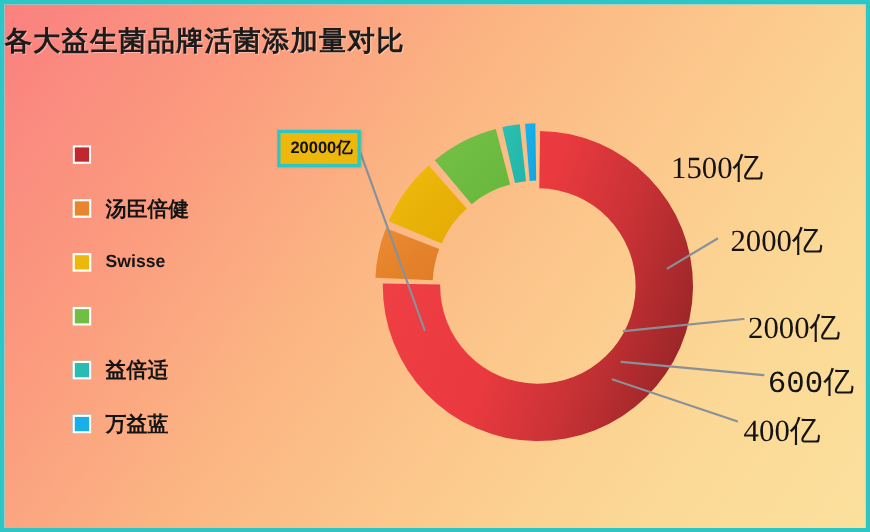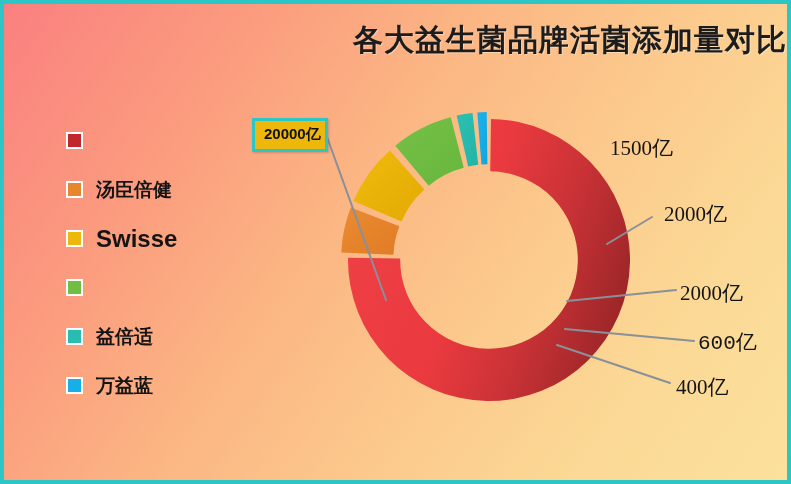--- a/index.html
+++ b/index.html
@@ -20,24 +20,24 @@
     background: linear-gradient(125deg, #fa8080 0%, #fb9a7e 22%, #fbb583 42%, #fcc98c 62%, #fbd895 80%, #fbe19d 100%);
     overflow: hidden;
   }
 
   
   #chart-title {
     position: absolute;
     top: 16px;
     left: 0;
     width: 100%;
-    text-align: right;
+    text-align: left;
     font-family: "Liberation Serif", "DejaVu Serif", serif;
     font-weight: bold;
-    font-size: 30px;
+    font-size: 25px;
     letter-spacing: 1px;
     color: #1c1c1c;
     text-shadow: 1px 1px 0 rgba(255,255,255,0.35);
   }
 
   
   #legend {
     position: absolute;
     left: 62px;
     top: 112px;
@@ -58,21 +58,21 @@
   .legend-label {
     margin-left: 13px;
     font-family: "Liberation Serif", "DejaVu Serif", serif;
     font-weight: bold;
     font-size: 19px;
     color: #141414;
     white-space: nowrap;
   }
   .legend-item.latin .legend-label {
     font-family: "Liberation Sans", "DejaVu Sans", sans-serif;
-    font-size: 24px;
+    font-size: 16px;
   }
 
   
   #donut-wrap {
     position: absolute;
     left: 0;
     top: 0;
     width: 791px;
     height: 484px;
     pointer-events: none;
@@ -91,21 +91,21 @@
     font-size: 15px;
     color: #111111;
     white-space: nowrap;
     box-shadow: 1px 1px 2px rgba(0,0,0,0.18);
   }
 
   
   .slice-label {
     position: absolute;
     font-family: "Liberation Serif", "DejaVu Serif", serif;
-    font-size: 21px;
+    font-size: 28px;
     color: #141414;
     white-space: nowrap;
   }
   #label-1500 { left: 606px; top: 130px; }
   #label-2000a { left: 660px; top: 196px; }
   #label-2000b { left: 676px; top: 275px; }
   #label-600  { left: 694px; top: 324px; font-family: Liberation Mono, monospace; }
   #label-400  { left: 672px; top: 369px; text-align: right; }
 </style>
 </head>

